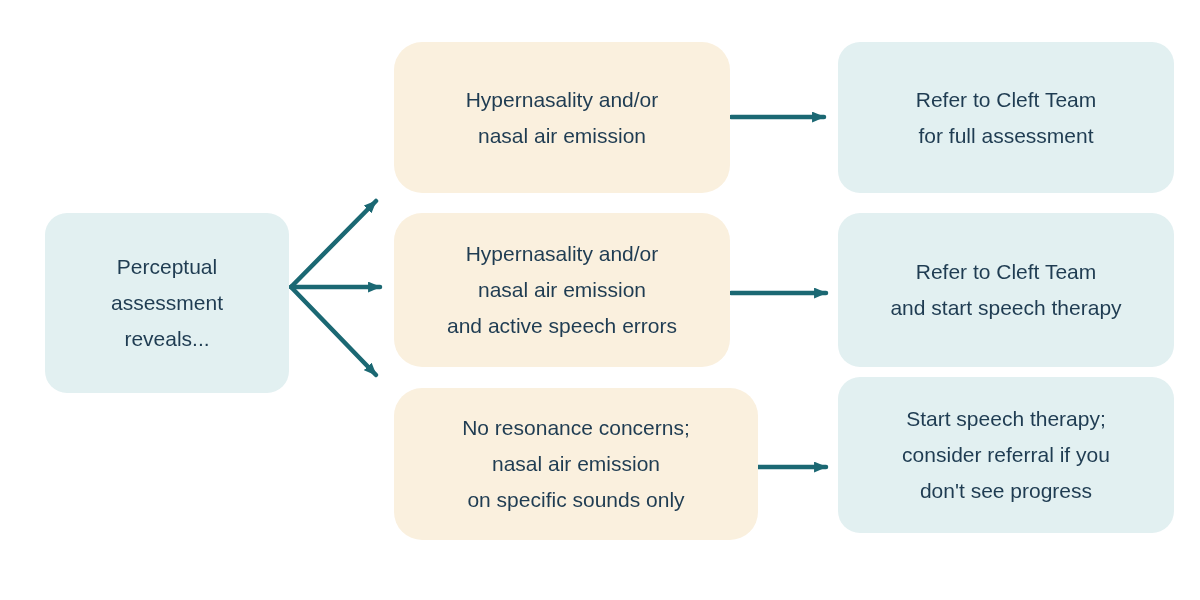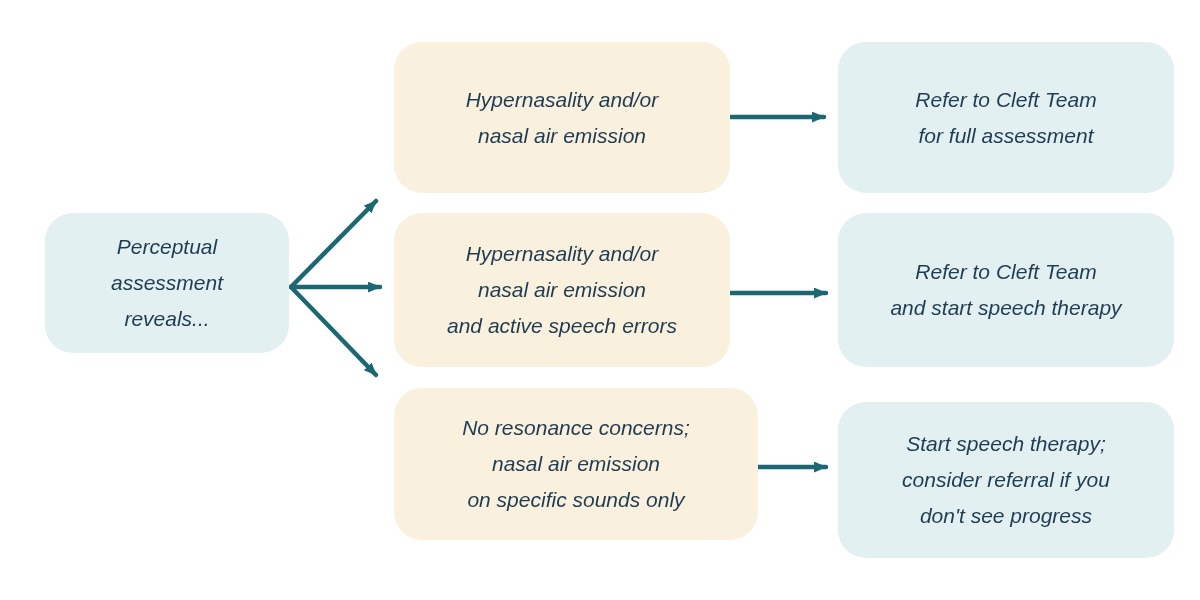--- a/index.html
+++ b/index.html
@@ -23,37 +23,36 @@
     position: absolute;
     border-radius: 28px;
     display: flex;
     align-items: center;
     justify-content: center;
     text-align: center;
     white-space: pre-line;
     color: var(--text);
     font-size: 21px;
     line-height: 36px;
-    font-style: italic;
   }
-  .node-blue  { background: var(--node-blue); }
+  .node-blue  { background: var(--node-blue); border-radius: 22px; }
   .node-cream { background: var(--node-cream); }
 
   
-  .root-box   { left: 45px;  top: 213px; width: 244px; height: 140px; }
+  .root-box   { left: 45px;  top: 213px; width: 244px; height: 180px; }
 
   
   .cond-1 { left: 394px; top: 42px;  width: 336px; height: 151px; }
   .cond-2 { left: 394px; top: 213px; width: 336px; height: 154px; }
   .cond-3 { left: 394px; top: 388px; width: 364px; height: 152px; }
 
   
   .act-1 { left: 838px; top: 42px;  width: 336px; height: 151px; }
   .act-2 { left: 838px; top: 213px; width: 336px; height: 154px; }
-  .act-3 { left: 838px; top: 402px; width: 336px; height: 156px; }
+  .act-3 { left: 838px; top: 377px; width: 336px; height: 156px; }
 
   .arrow-layer {
     position: absolute;
     left: 0; top: 0;
     width: 1200px; height: 600px;
     pointer-events: none;
   }
   .arrow-layer line {
     stroke: var(--arrow);
     stroke-width: 4.5;

